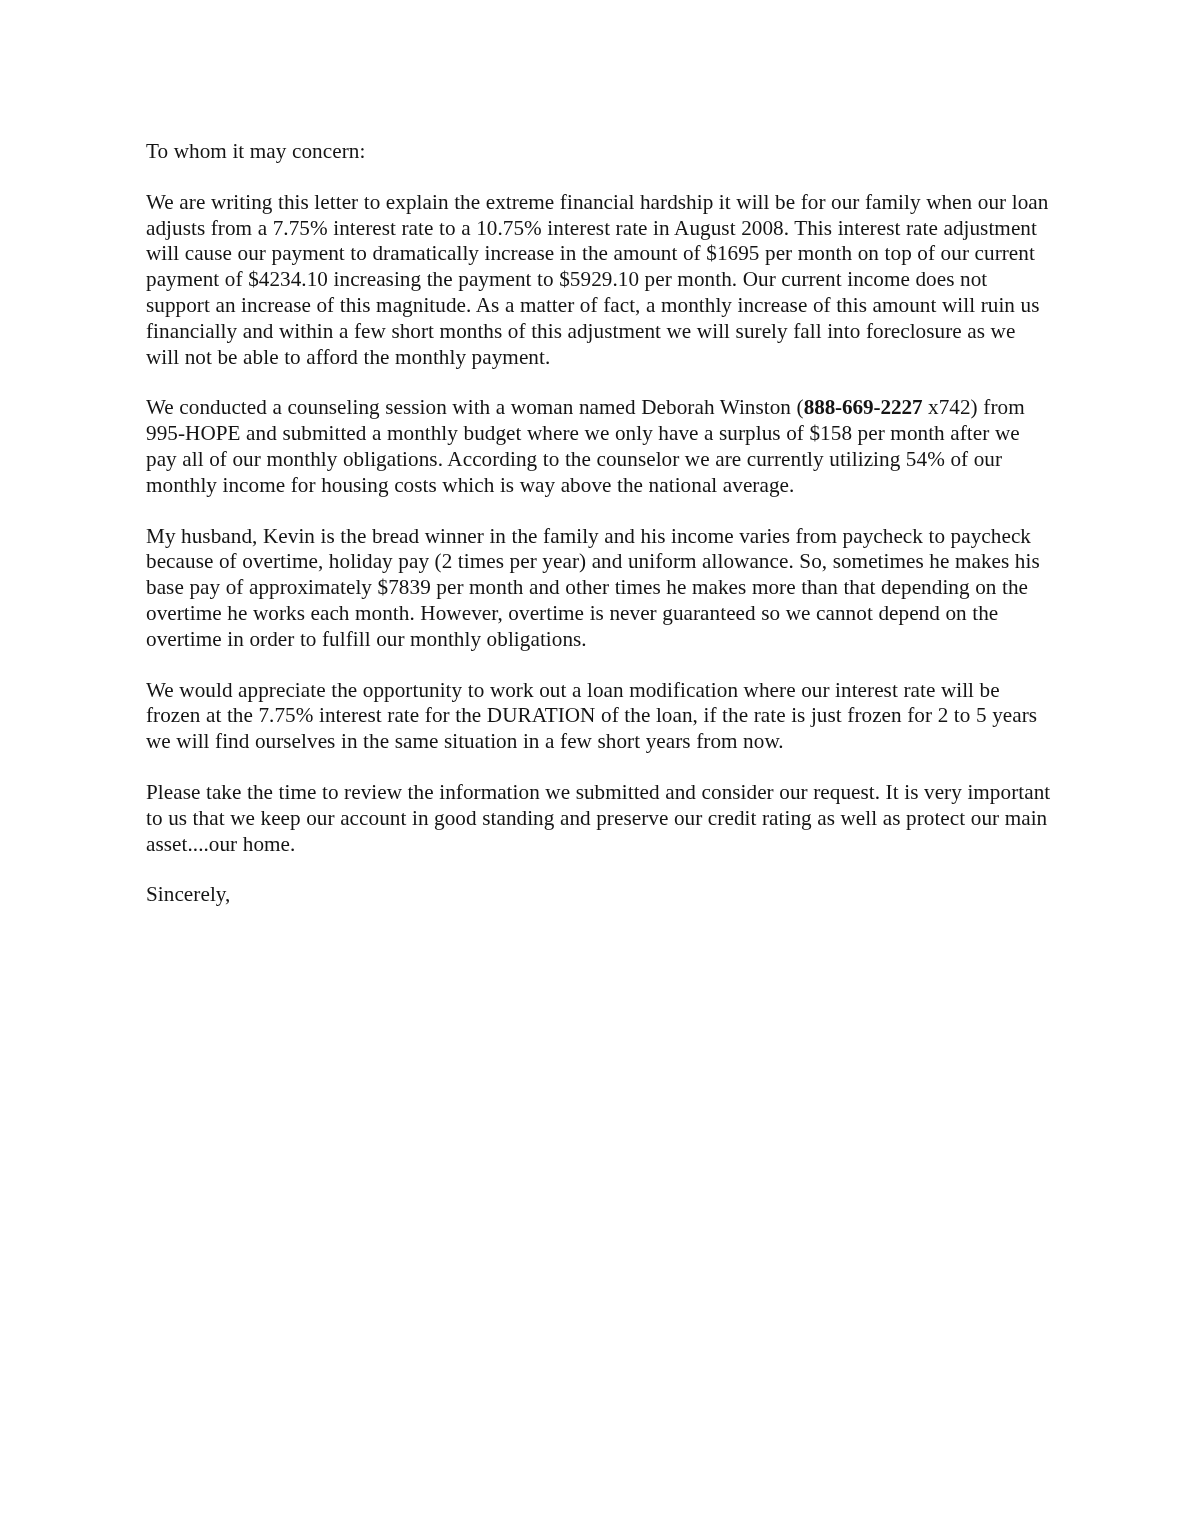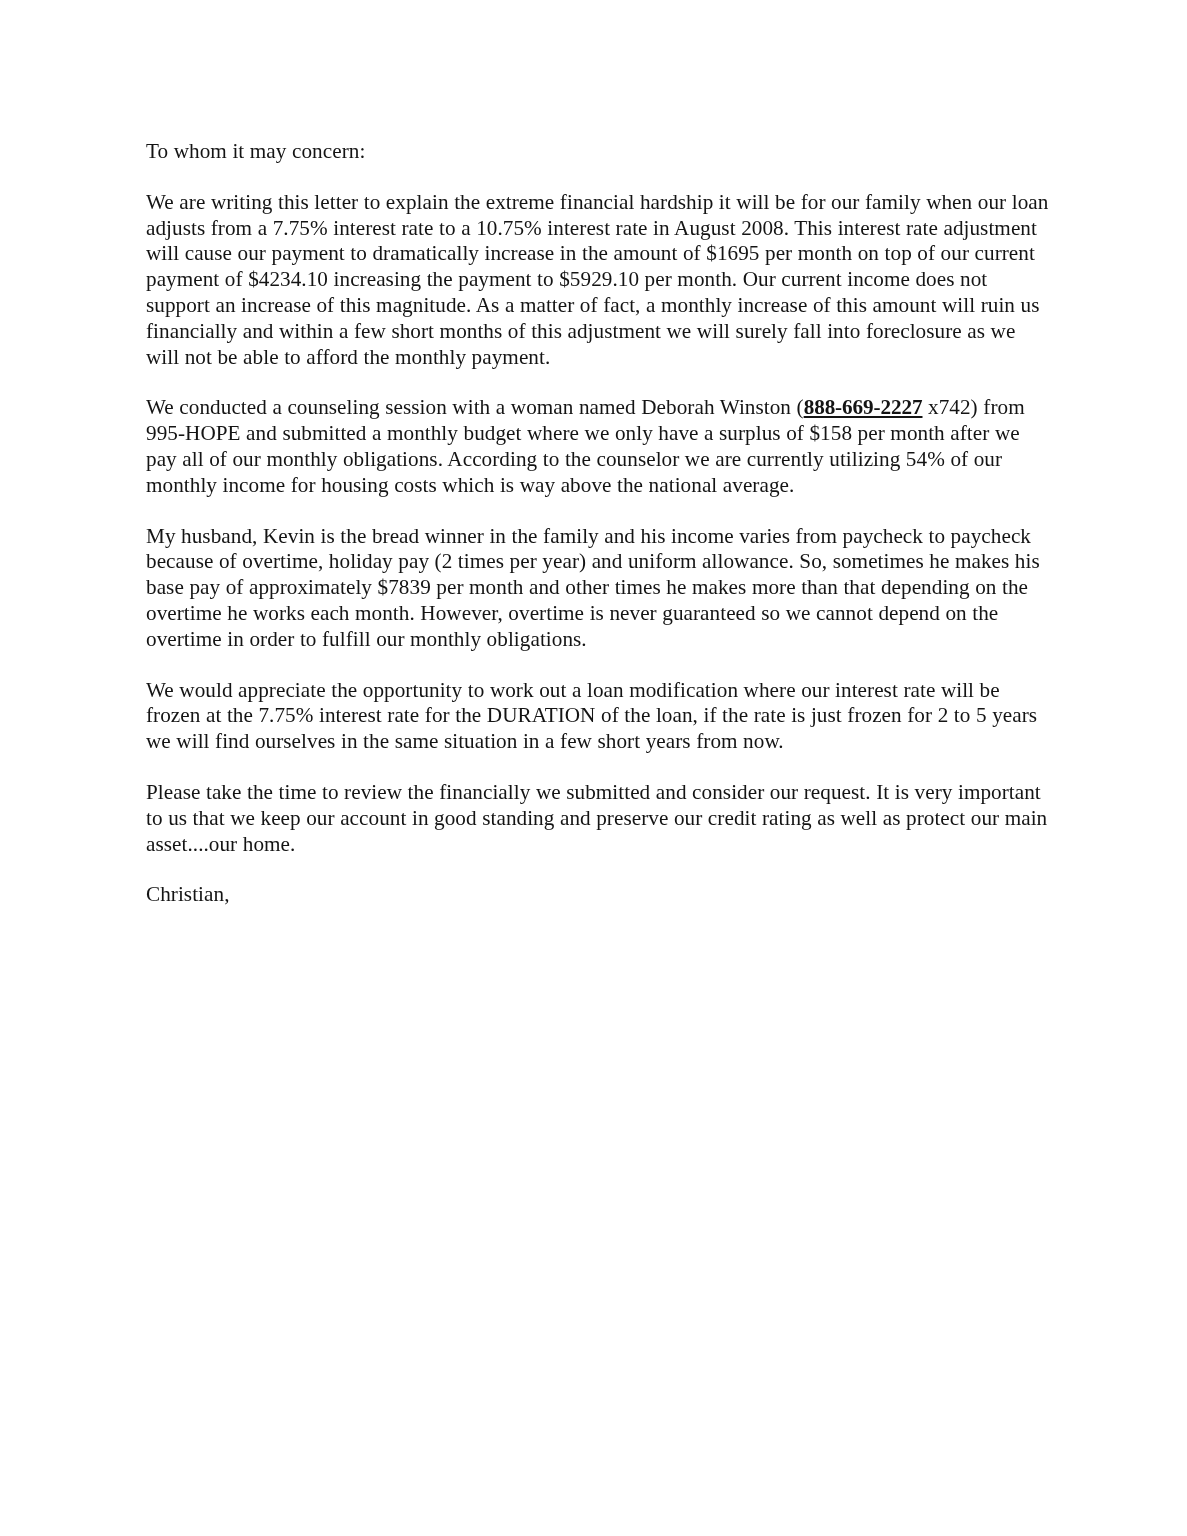--- a/index.html
+++ b/index.html
@@ -46,39 +46,38 @@
   }
   .salutation {
     margin-bottom: 25px;
   }
   .closing {
     margin-bottom: 0;
   }
   b.phone {
     font-weight: 700;
     letter-spacing: -0.1px;
-    text-decoration: underline;
   }
 </style>
 </head>
 <body>
 
 <div class="page">
   <div class="letter-body">
 
     <p class="para salutation">To whom it may concern:</p>
 
     <p class="para">We are writing this letter to explain the extreme financial hardship it will be for our family when our loan adjusts from a 7.75% interest rate to a 10.75% interest rate in August 2008. This interest rate adjustment will cause our payment to dramatically increase in the amount of $1695 per month on top of our current payment of $4234.10 increasing the payment to $5929.10 per month. Our current income does not support an increase of this magnitude. As a matter of fact, a monthly increase of this amount will ruin us financially and within a few short months of this adjustment we will surely fall into foreclosure as we will not be able to afford the monthly payment.</p>
 
     <p class="para"><span>We conducted a counseling session with a woman named Deborah Winston (</span><b class="phone">888-669-2227</b><span> x742) from 995-HOPE and submitted a monthly budget where we only have a surplus of $158 per month after we pay all of our monthly obligations. According to the counselor we are currently utilizing 54% of our monthly income for housing costs which is way above the national average.</span></p>
 
     <p class="para">My husband, Kevin is the bread winner in the family and his income varies from paycheck to paycheck because of overtime, holiday pay (2 times per year) and uniform allowance. So, sometimes he makes his base pay of approximately $7839 per month and other times he makes more than that depending on the overtime he works each month. However, overtime is never guaranteed so we cannot depend on the overtime in order to fulfill our monthly obligations.</p>
 
 
     <p class="para">We would appreciate the opportunity to work out a loan modification where our interest rate will be frozen at the 7.75% interest rate for the DURATION of the loan, if the rate is just frozen for 2 to 5 years we will find ourselves in the same situation in a few short years from now.</p>
 
-    <p class="para">Please take the time to review the financially we submitted and consider our request. It is very important to us that we keep our account in good standing and preserve our credit rating as well as protect our main asset....our home.</p>
+    <p class="para">Please take the time to review the information we submitted and consider our request. It is very important to us that we keep our account in good standing and preserve our credit rating as well as protect our main asset....our home.</p>
 
 
-    <p class="para closing">Christian,</p>
+    <p class="para closing">Sincerely,</p>
 
   </div>
 </div>
 
 </body></html>

